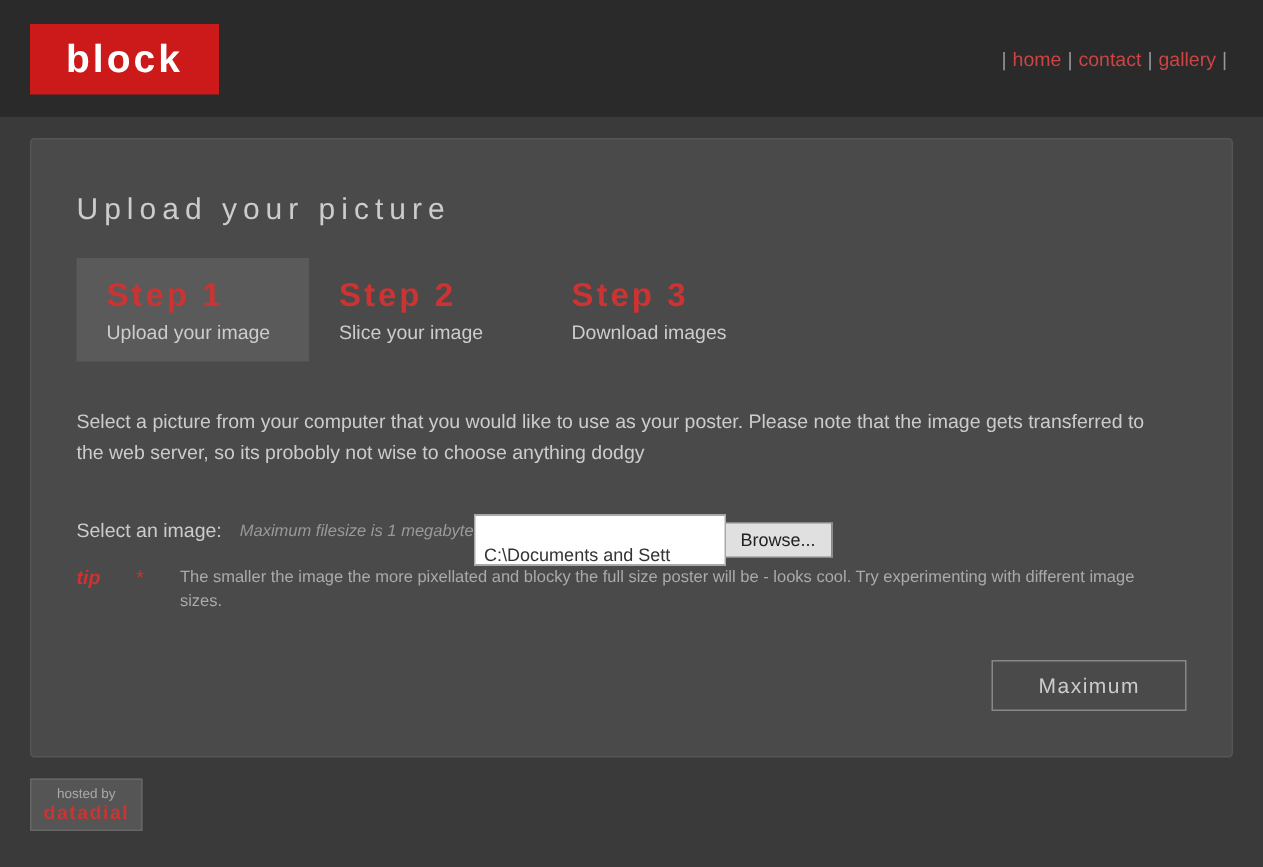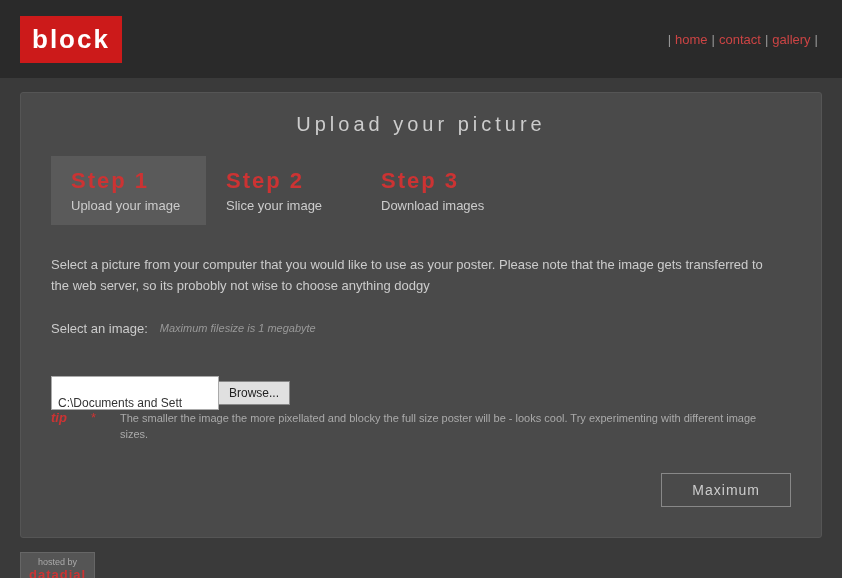--- a/index.html
+++ b/index.html
@@ -23,21 +23,21 @@
       padding: 0 20px;
     }
 
     #logo {
       display: flex;
       align-items: center;
     }
 
     .logo-block {
       background-color: #cc1a1a;
-      padding: 8px 12px;
+      padding: 8px 24px;
       display: inline-block;
     }
 
     .logo-block-text {
       color: #fff;
       font-size: 26px;
       font-weight: bold;
       letter-spacing: 2px;
     }
 
@@ -71,22 +71,22 @@
     #main-container {
       margin: 14px 20px;
       background-color: #4a4a4a;
       border: 1px solid #555;
       border-radius: 3px;
       padding: 20px 30px 30px 30px;
       min-height: 410px;
     }
 
     #page-title-bar {
-      text-align: center;
       margin-bottom: 20px;
+      margin-top: 16px;
     }
 
     #page-title {
       color: #ccc;
       font-size: 20px;
       font-weight: normal;
       letter-spacing: 4px;
     }
 
     
@@ -236,22 +236,21 @@
 
     #datadial-label {
       color: #cc3333;
       font-size: 13px;
       font-weight: bold;
       letter-spacing: 1px;
     }
 
     .file-input-group {
       display: flex;
-      flex-direction: column;
-      gap: 28px;
+      flex-direction: row;
     }
 
     .file-row-label-line {
       display: flex;
       align-items: center;
       gap: 12px;
       margin-bottom: 6px;
     }
   </style>
 </head>

